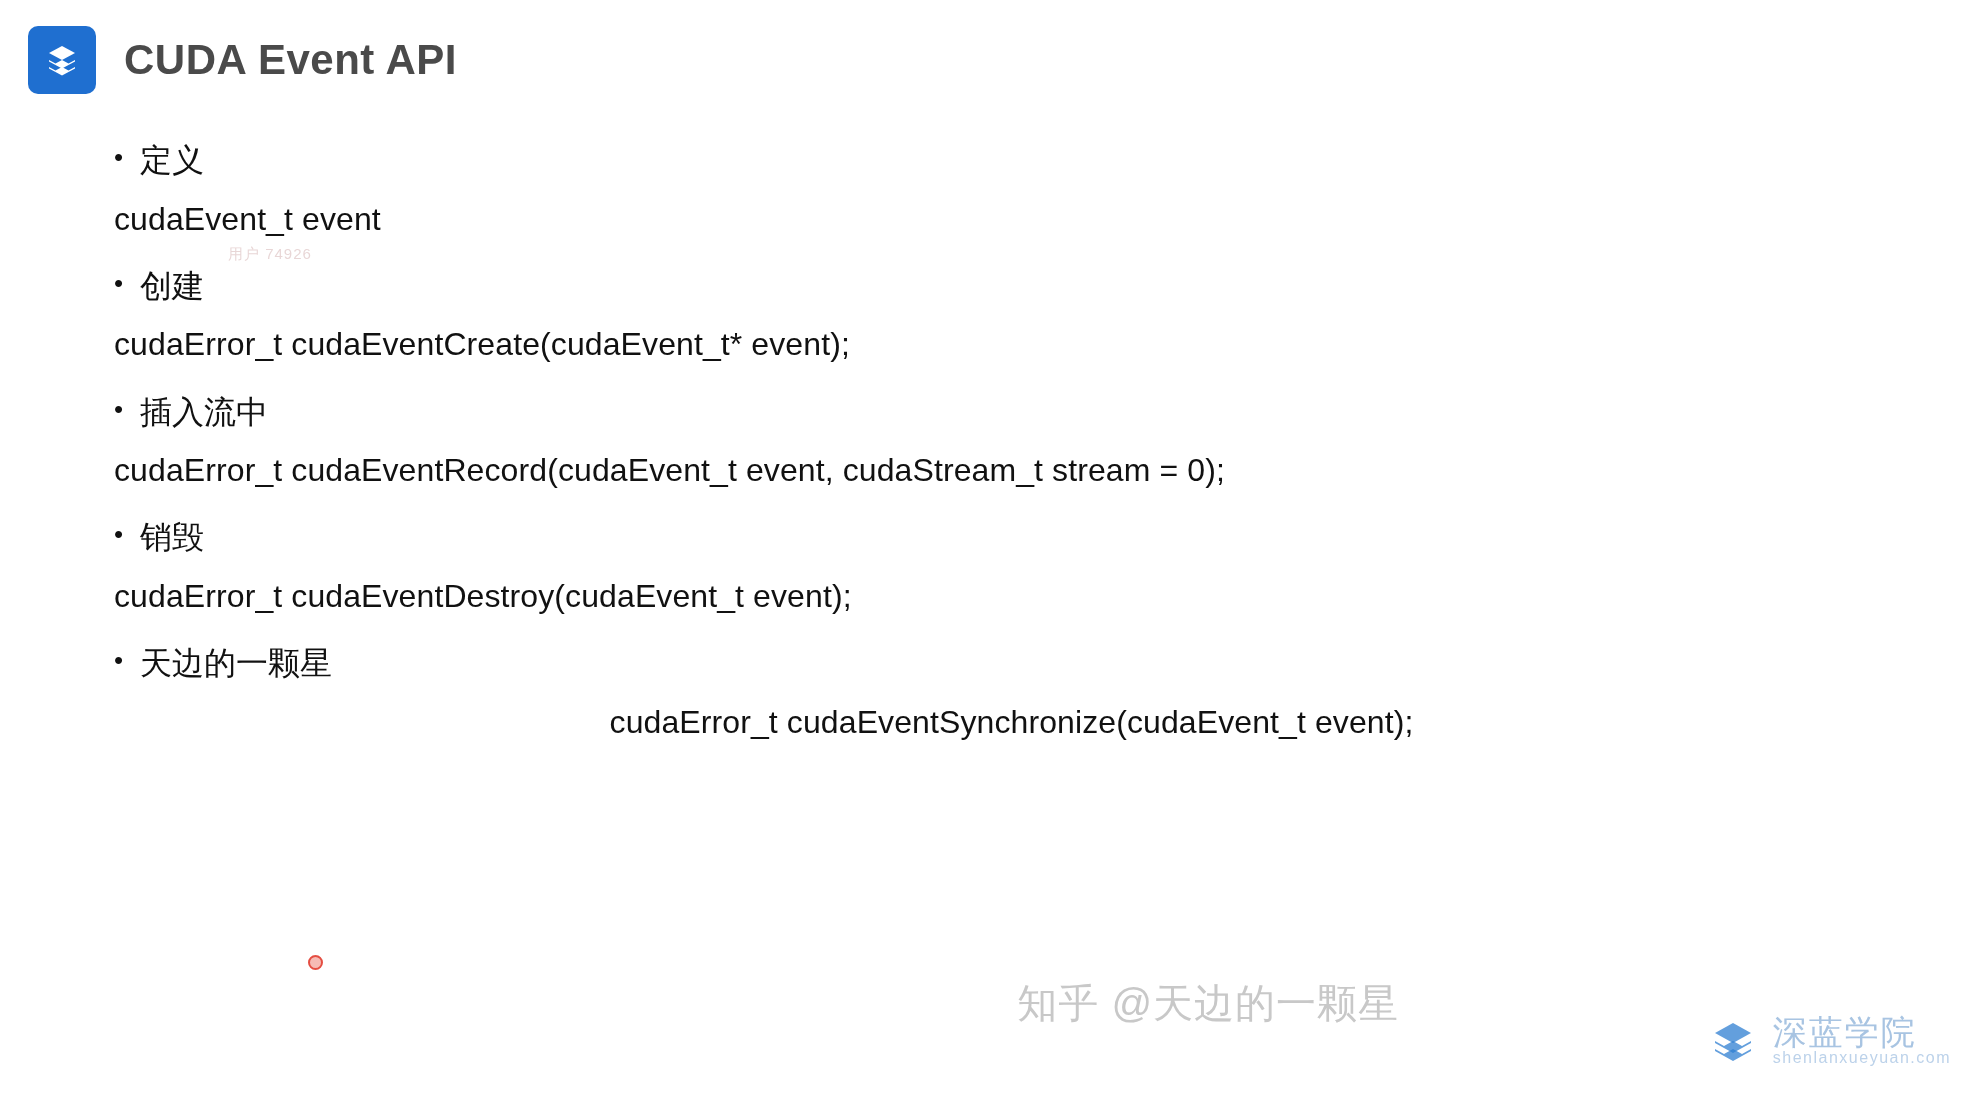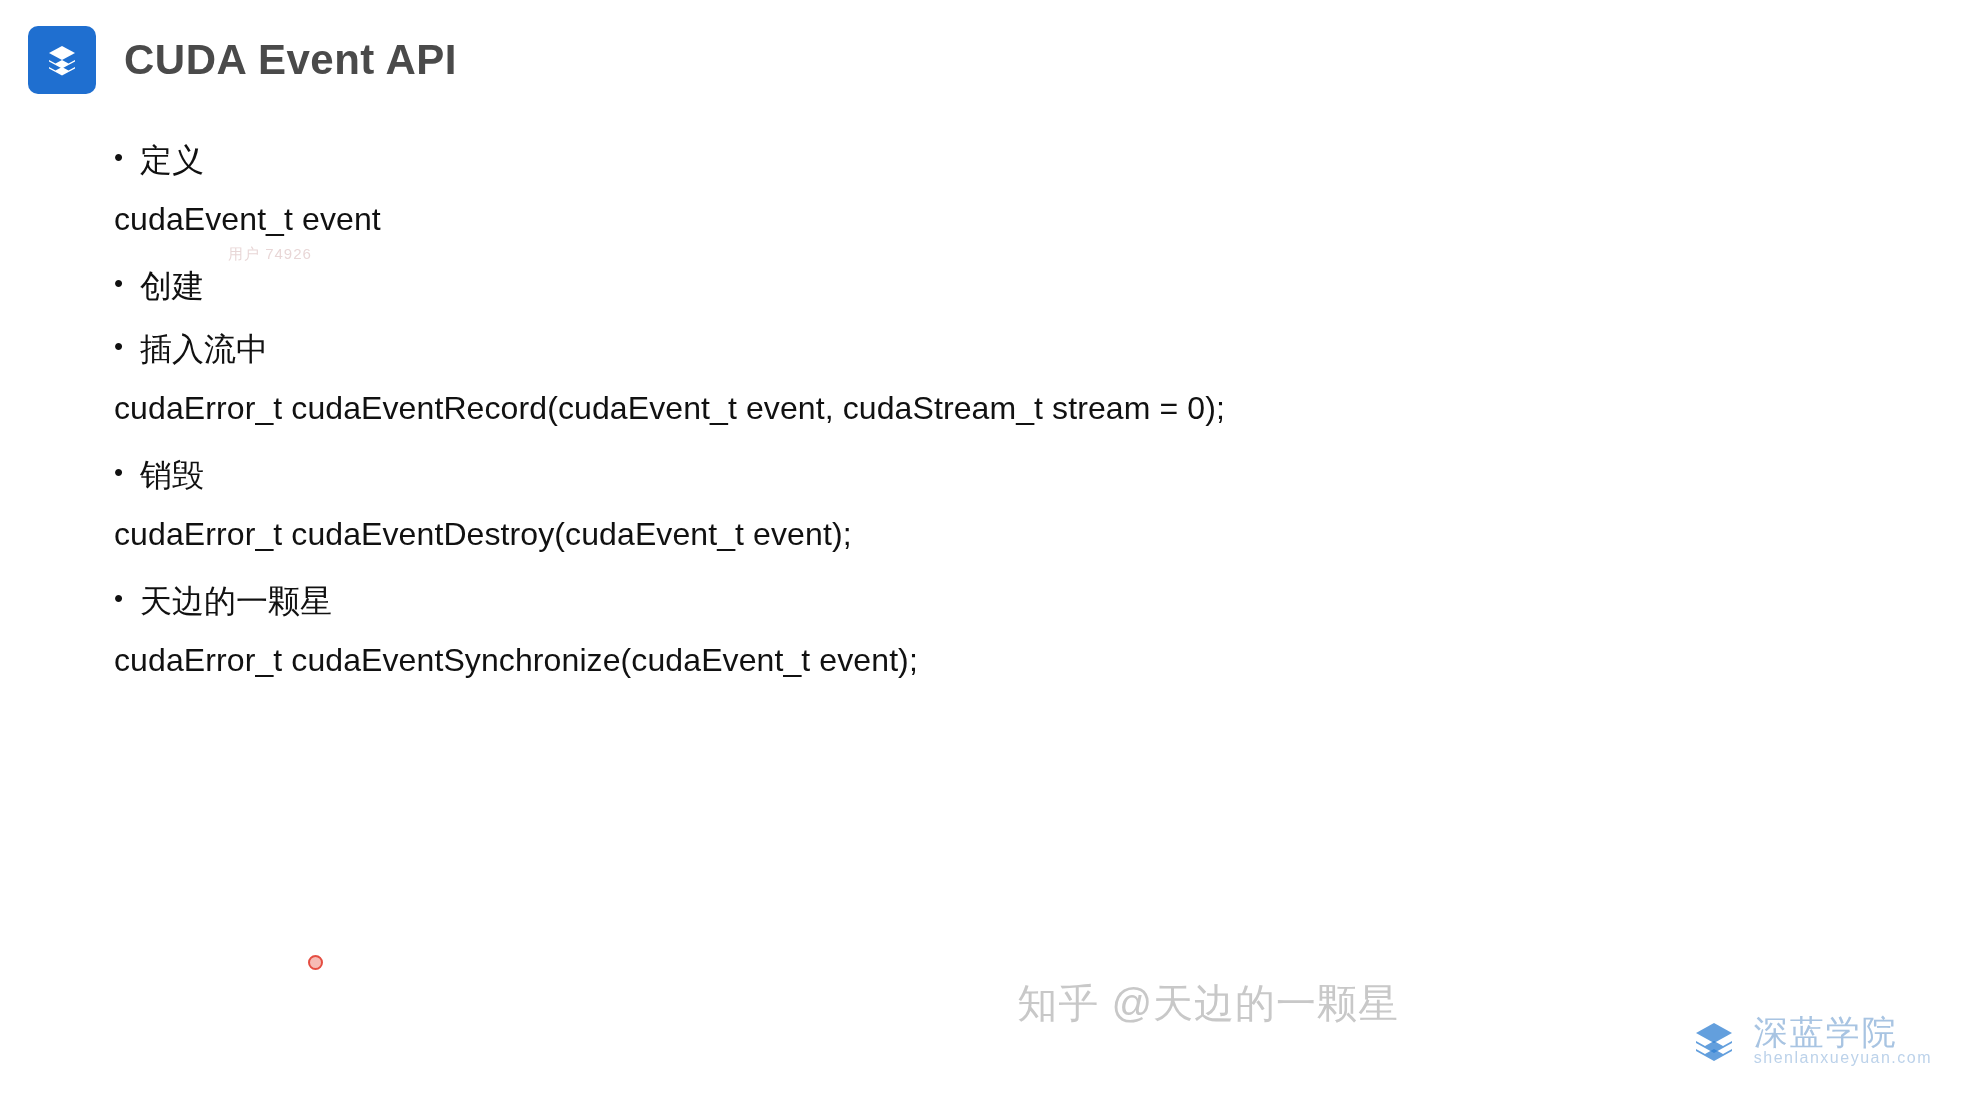--- a/index.html
+++ b/index.html
@@ -80,21 +80,21 @@
     line-height: 1.3;
   }
 
   .code-line {
     font-size: 32px;
     color: #111111;
     line-height: 1.32;
     margin: 16px 0 26px 0;
     letter-spacing: 0.1px;
   }
-  .code-line.tight { margin-bottom: 12px; }
+  .code-line.tight { margin-bottom: 12px; text-align: center; }
 
   
   .wm-faint {
     position: absolute;
     color: rgba(180, 120, 120, 0.30);
     font-size: 15px;
     letter-spacing: 1px;
     pointer-events: none;
     user-select: none;
   }
@@ -116,21 +116,21 @@
     bottom: 62px;
     font-size: 40px;
     color: #c8c8c8;
     white-space: nowrap;
     letter-spacing: 1px;
     user-select: none;
   }
 
   .brand-wm {
     position: absolute;
-    right: 37px;
+    right: 18px;
     bottom: 24px;
     display: flex;
     align-items: center;
     gap: 12px;
     user-select: none;
     margin-top: 15px;
   }
   .brand-wm .brand-text {
     display: flex;
     flex-direction: column;
@@ -167,20 +167,21 @@
   <div class="bullet">
     <span class="dot">•</span>
     <span class="bullet-text">定义</span>
   </div>
   <div class="code-line">cudaEvent_t event</div>
 
   <div class="bullet">
     <span class="dot">•</span>
     <span class="bullet-text">创建</span>
   </div>
+  <div class="code-line">cudaError_t cudaEventCreate(cudaEvent_t* event);</div>
 
   <div class="bullet">
     <span class="dot">•</span>
     <span class="bullet-text">插入流中</span>
   </div>
   <div class="code-line">cudaError_t cudaEventRecord(cudaEvent_t event, cudaStream_t stream = 0);</div>
 
   <div class="bullet">
     <span class="dot">•</span>
     <span class="bullet-text">销毁</span>

